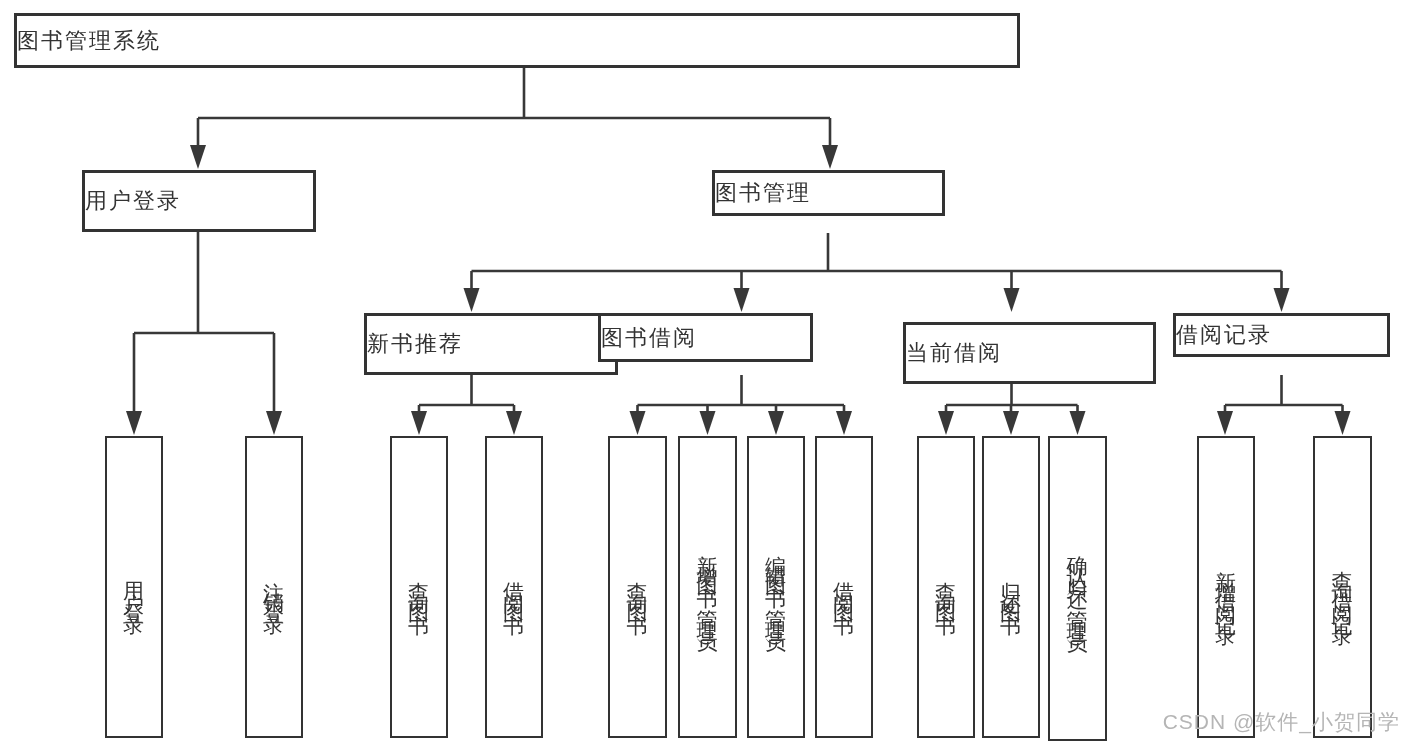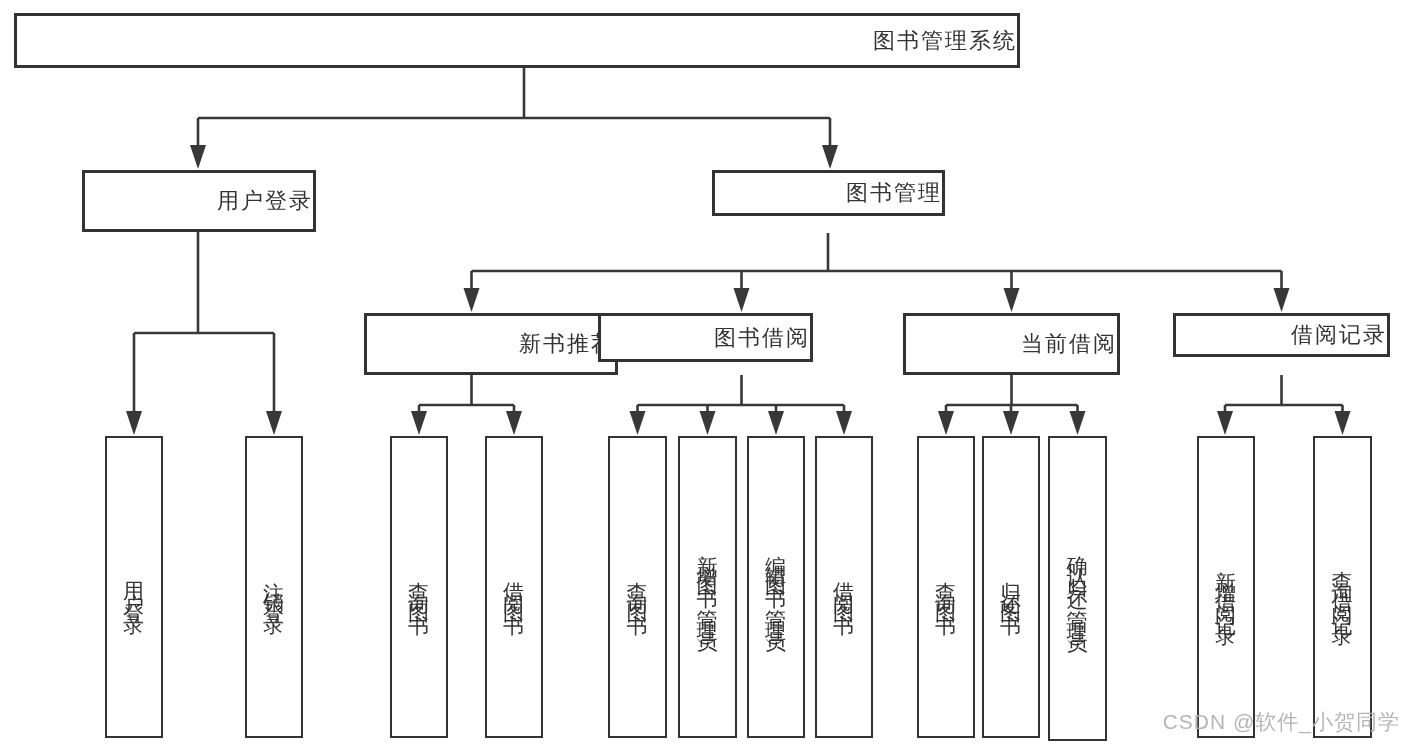--- a/index.html
+++ b/index.html
@@ -2,21 +2,21 @@
 <html><head>
 <meta charset="utf-8">
 <style>
   html,body{margin:0;padding:0;background:#fff;}
   .stage{position:relative;width:1405px;height:747px;background:#fff;overflow:hidden;
          font-family:"Liberation Sans","DejaVu Sans",sans-serif;}
   .wires{position:absolute;left:0;top:0;width:1405px;height:747px;}
   .wires path{stroke:#383838;stroke-width:2.6;fill:none;}
   .wires polygon{fill:#383838;stroke:none;}
   .node{position:absolute;box-sizing:border-box;border:3px solid #333;background:#fff;
-        display:flex;align-items:center;justify-content:flex-end;
+        display:flex;align-items:center;justify-content:flex-start;
         font-size:22px;letter-spacing:2px;color:#333;}
   .leaf{position:absolute;box-sizing:border-box;top:436px;width:58px;height:302px;
         border:2.5px solid #333;background:#fff;
         display:flex;align-items:center;justify-content:center;}
   .vtext{writing-mode:vertical-rl;text-orientation:mixed;
          font-size:21px;letter-spacing:11px;line-height:1;color:#333;white-space:nowrap;}
   .watermark{position:absolute;right:5px;bottom:11px;font-size:21px;letter-spacing:1px;
              color:#b5b5b5;z-index:5;margin-left:36px;}
 </style>
 </head>
@@ -70,21 +70,21 @@
   <div class="node" style="left:712px;top:170px;width:233px;height:46px">
     <span>图书管理</span>
   </div>
 
   <div class="node" style="left:364px;top:313px;width:254px;height:62px">
     <span>新书推荐</span>
   </div>
   <div class="node" style="left:598px;top:313px;width:215px;height:49px">
     <span>图书借阅</span>
   </div>
-  <div class="node" style="left:903px;top:313px;width:217px;height:62px">
+  <div class="node" style="left:903px;top:322px;width:253px;height:62px">
     <span>当前借阅</span>
   </div>
   <div class="node" style="left:1173px;top:313px;width:217px;height:44px">
     <span>借阅记录</span>
   </div>
 
   <div class="leaf" style="left:105px">
     <span class="vtext">用户登录</span>
   </div>
   <div class="leaf" style="left:245px">

